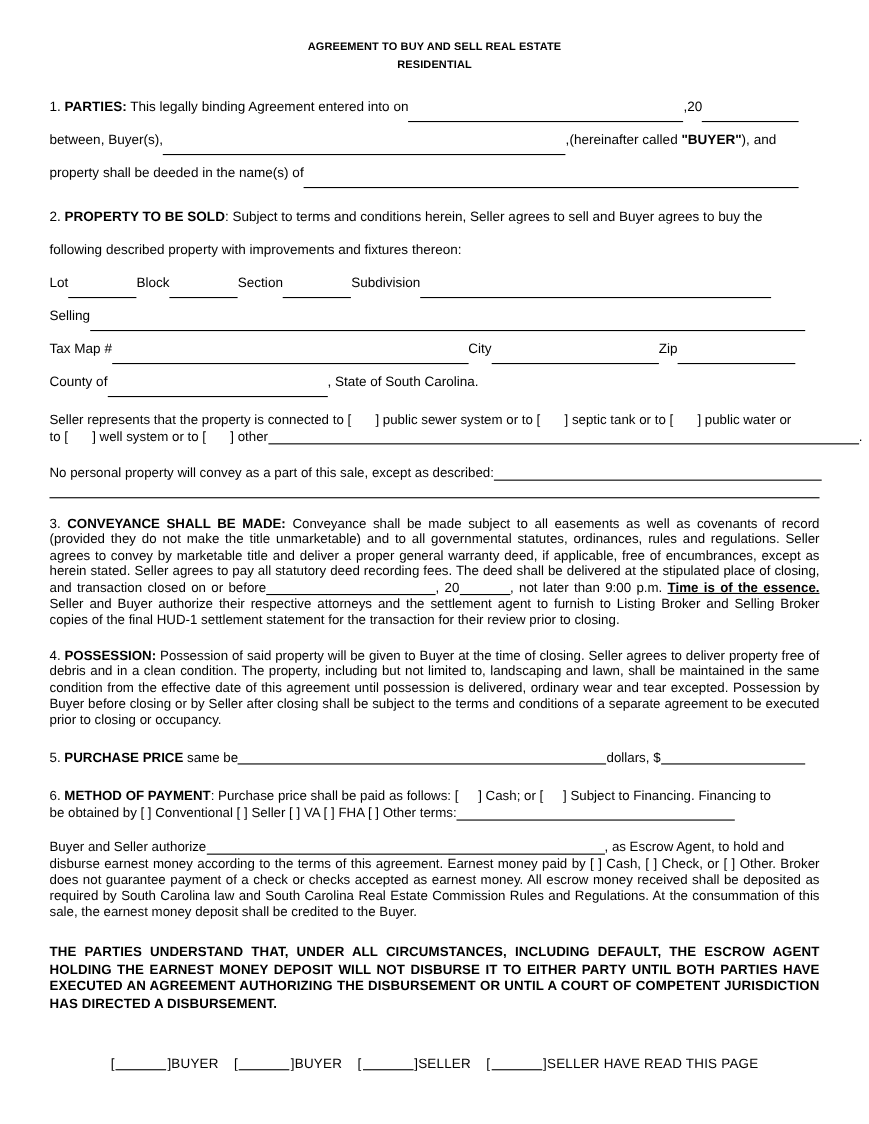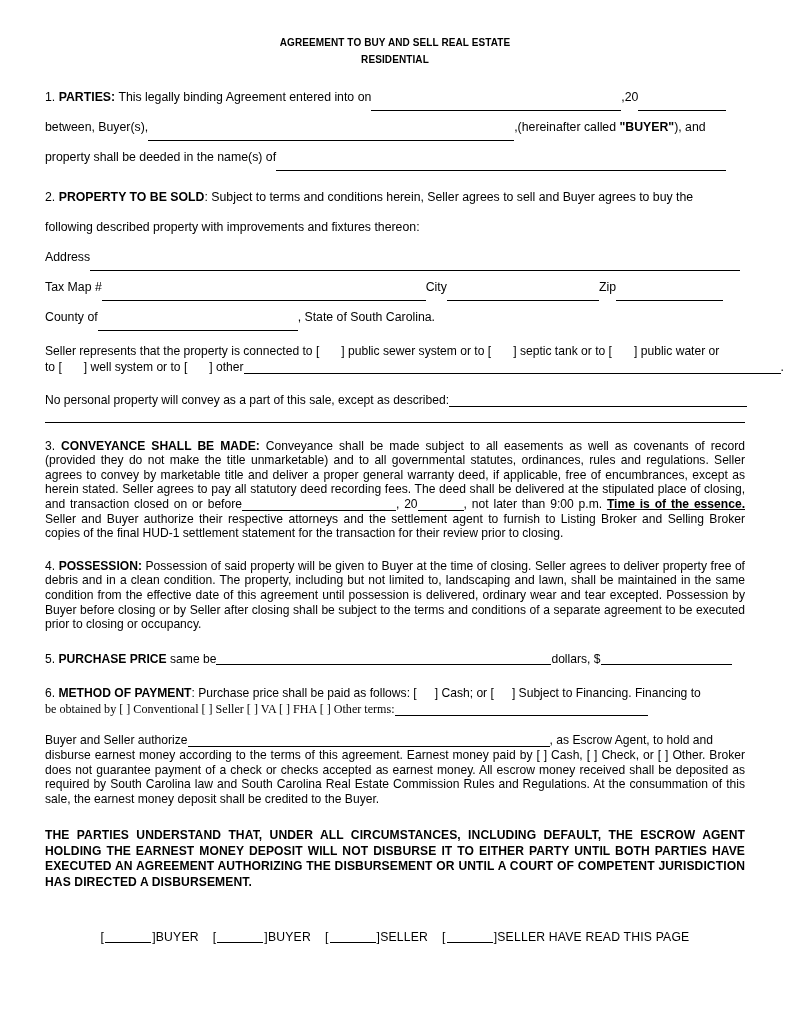--- a/index.html
+++ b/index.html
@@ -124,21 +124,24 @@
 
   <div class="loose">
     <div>
       <span>2.</span>
       <b>PROPERTY TO BE SOLD</b><span>: Subject to terms and conditions herein, Seller agrees to sell and Buyer agrees to buy the</span>
     </div>
     <div>
       <span>following described property with improvements and fixtures thereon:</span>
     </div>
     <div>
-      <span>Address</span><span class="rule" style="width:650px;"></span>
+      <span>Lot</span><span class="rule" style="width:62px;"></span><span>Block</span><span class="rule" style="width:62px;"></span><span>Section</span><span class="rule" style="width:62px;"></span><span>Subdivision</span><span class="rule" style="width:319px;"></span>
+    </div>
+    <div>
+      <span>Selling</span><span class="rule" style="width:650px;"></span>
     </div>
     <div>
       <span>Tax Map #</span><span class="rule" style="width:324px;"></span><span>City</span><span class="rule" style="width:152px;"></span><span>Zip</span><span class="rule" style="width:107px;"></span>
     </div>
     <div>
       <span>County of</span><span class="rule" style="width:200px;"></span><span>, State of South Carolina.</span>
     </div>
   </div>
 
   <div class="gap-12"></div>
@@ -183,21 +186,21 @@
     <b>PURCHASE PRICE</b><span> same be</span><span class="rule" style="width:335px;"></span><span>dollars,  $</span><span class="rule" style="width:131px;"></span>
   </div>
 
   <div class="gap-20"></div>
 
   <div class="tight-nj" style="line-height:15.5px;">
     <div style="white-space:nowrap;">
       <span>6.</span>
       <b>METHOD OF PAYMENT</b><span>: Purchase price shall be paid as follows: [</span><span style="display:inline-block;width:18px;"></span><span>]  Cash; or  [</span><span style="display:inline-block;width:18px;"></span><span>] Subject to Financing. Financing to</span>
     </div>
-    <div style="white-space:nowrap;font-family:Liberation Serif, serif;">
+    <div style="white-space:nowrap;">
       <span>be obtained by [ ] Conventional  [ ] Seller  [ ] VA  [ ] FHA  [ ] Other terms:</span><span class="rule" style="width:253px;"></span>
     </div>
   </div>
 
   <div class="gap-16"></div>
 
   <div class="tight-nj">
     <div style="white-space:nowrap;">
       <span>Buyer and Seller authorize</span><span class="rule" style="width:362px;"></span><span>,  as  Escrow  Agent, to  hold  and</span>
     </div>

